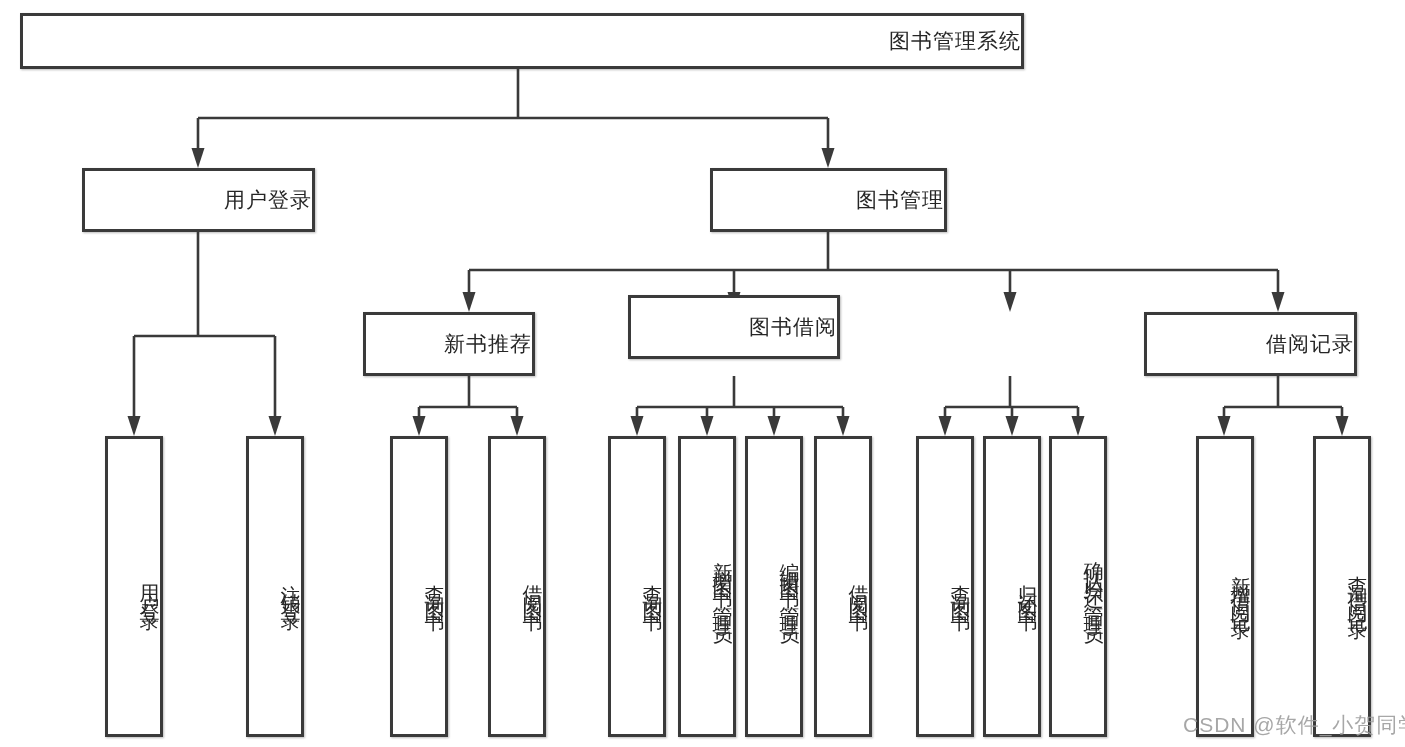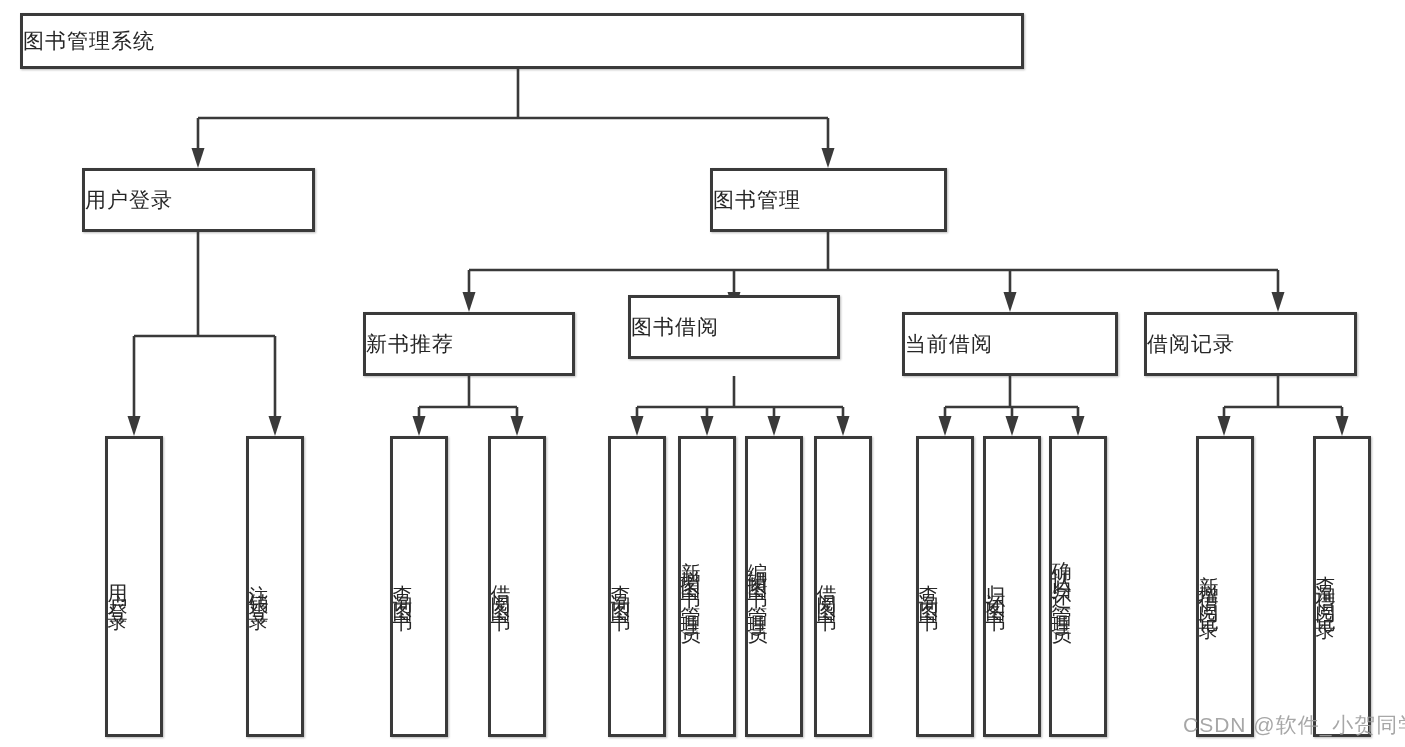--- a/index.html
+++ b/index.html
@@ -21,21 +21,21 @@
     width: 1405px; height: 747px;
   }
   .node {
     position: absolute;
     box-sizing: border-box;
     background: #ffffff;
     border: 3px solid #3a3a3a;
     box-shadow: 1px 1px 2px rgba(60,60,60,0.35);
     display: flex;
     align-items: center;
-    justify-content: flex-start;
+    justify-content: flex-end;
     color: #262626;
   }
   .node.h span {
     font-size: 21px;
     letter-spacing: 1px;
     white-space: nowrap;
   }
   .node.v span {
     writing-mode: vertical-rl;
     text-orientation: mixed;
@@ -43,21 +43,21 @@
     letter-spacing: 9px;
     line-height: 1;
     white-space: nowrap;
   }
   
   .n-root   { left: 20px;   top: 13px;  width: 1004px; height: 56px; }
   
   .n-ulogin { left: 82px;   top: 168px; width: 233px;  height: 64px; }
   .n-bmgmt  { left: 710px;  top: 168px; width: 237px;  height: 64px; }
   
-  .n-nbrec  { left: 363px;  top: 312px; width: 212px;  height: 64px; }
+  .n-nbrec  { left: 363px;  top: 312px; width: 172px;  height: 64px; }
   .n-bborr  { left: 628px;  top: 295px; width: 212px;  height: 64px; }
   .n-cborr  { left: 902px;  top: 312px; width: 216px;  height: 64px; }
   .n-brec   { left: 1144px; top: 312px; width: 213px;  height: 64px; }
   
   .leaf { top: 436px; height: 301px; width: 58px; }
   .l-login   { left: 105px; }
   .l-logout  { left: 246px; }
   .l-nbq     { left: 390px; }
   .l-nbb     { left: 488px; }
   .l-bbq     { left: 608px; }
@@ -139,23 +139,20 @@
   <div class="node h n-bmgmt">
     <span>图书管理</span>
   </div>
 
   <div class="node h n-nbrec">
     <span>新书推荐</span>
   </div>
   <div class="node h n-bborr">
     <span>图书借阅</span>
   </div>
-  <div class="node h n-cborr">
-    <span>当前借阅</span>
-  </div>
   <div class="node h n-brec">
     <span>借阅记录</span>
   </div>
 
   <div class="node v leaf l-login">
     <span>用户登录</span>
   </div>
   <div class="node v leaf l-logout">
     <span>注销登录</span>
   </div>

